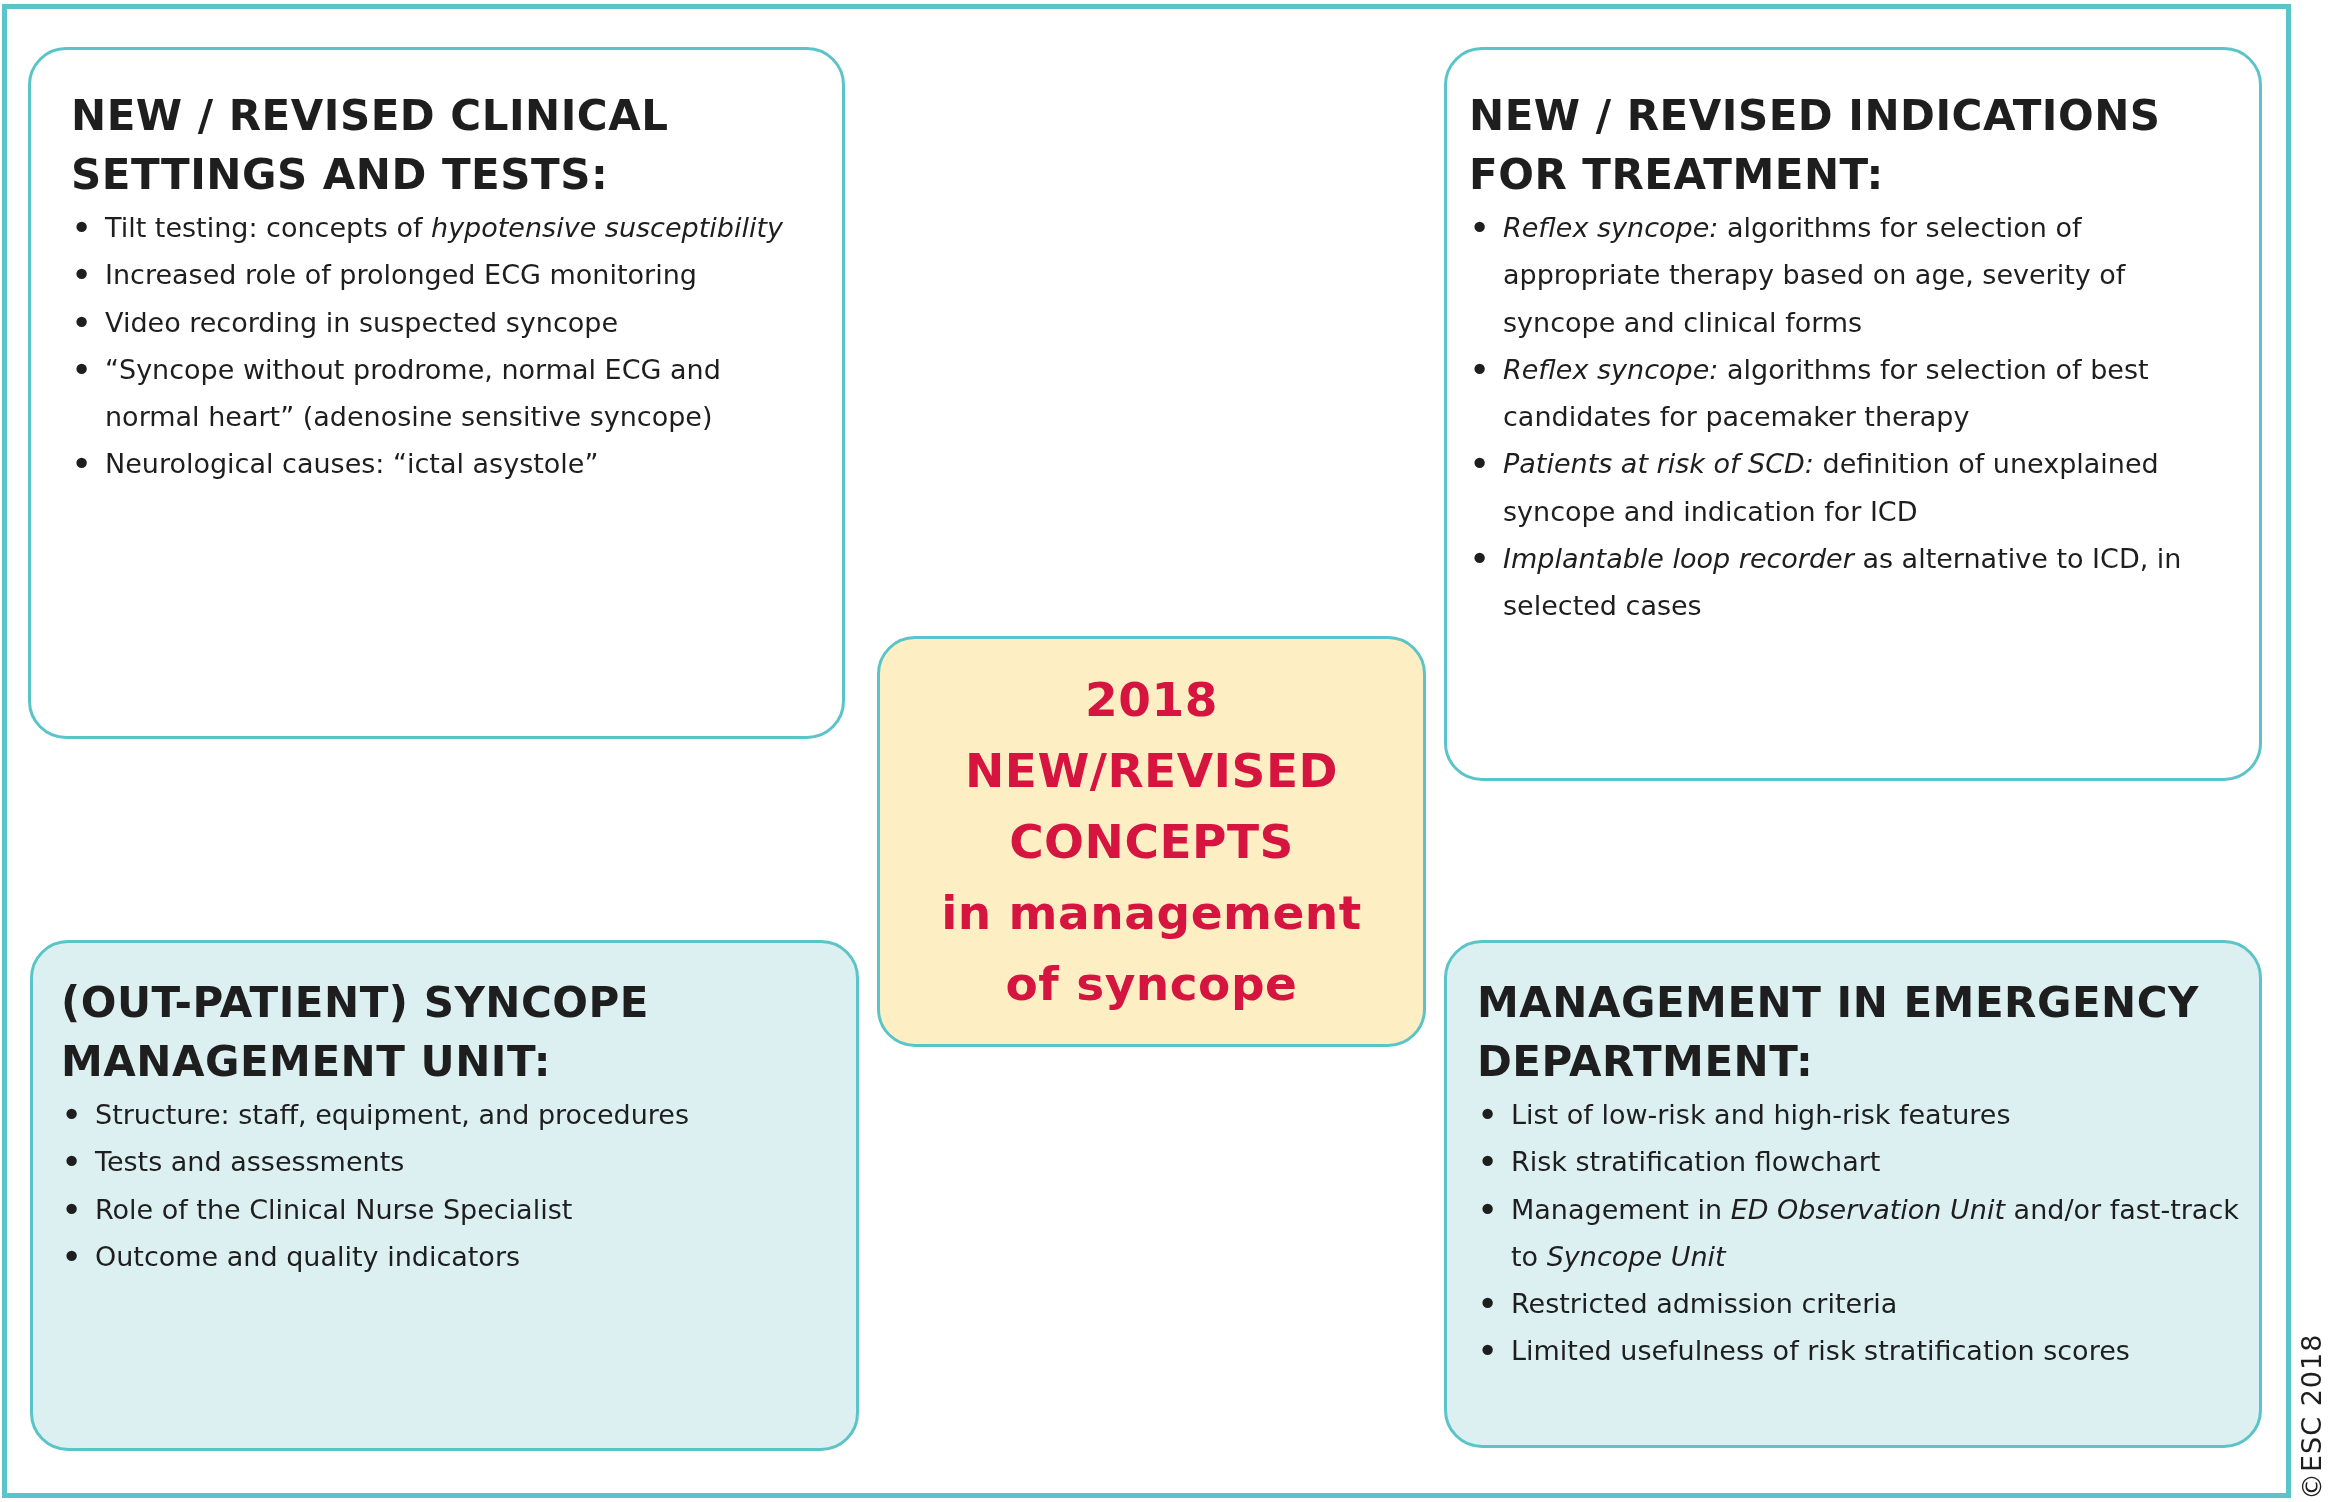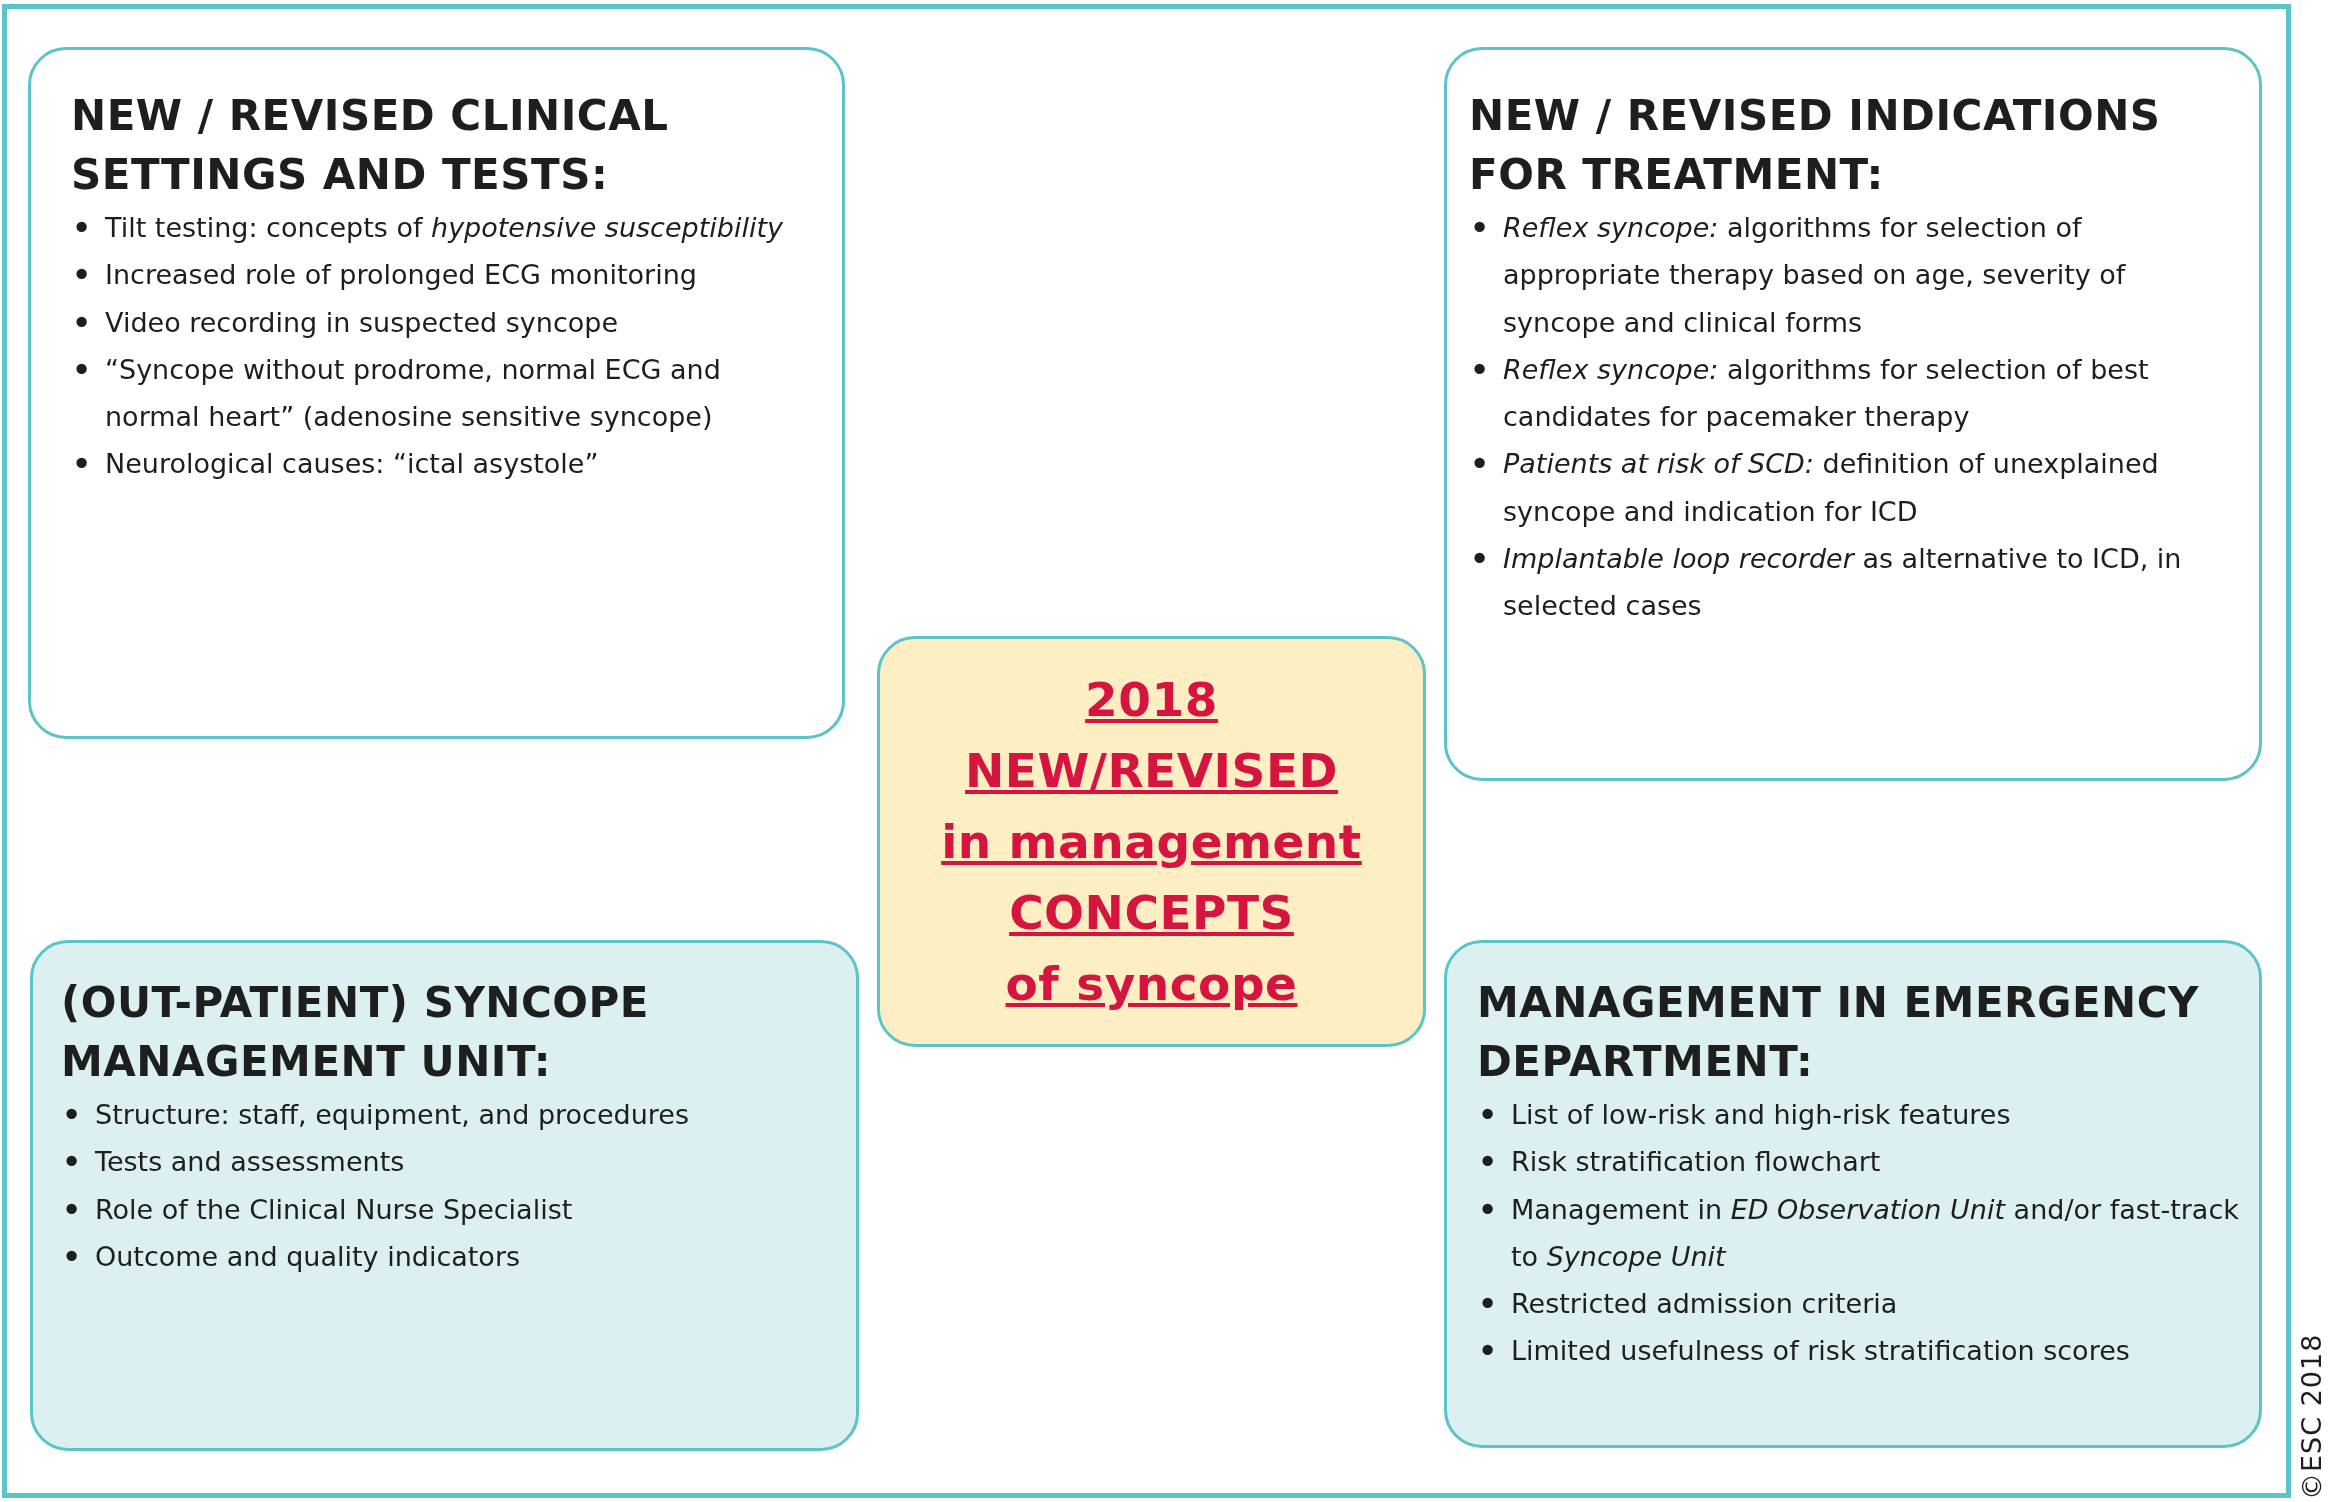--- a/index.html
+++ b/index.html
@@ -34,21 +34,21 @@
     font-size: 36px;
   }
   .it { font-style: italic; }
   .center {
     position: absolute; left: 877px; top: 636px; width: 549px; height: 411px;
     box-sizing: border-box; background: #fdefc3;
     border: 3px solid #5bc4c8; border-radius: 38px;
     display: flex; flex-direction: column; align-items: center; justify-content: center;
     color: #d5143f; text-align: center; font-weight: bold;
   }
-  .center .line { font-size: 47px; line-height: 71px; letter-spacing: 0.5px; text-decoration: underline; }
+  .center .line { font-size: 47px; line-height: 71px; letter-spacing: 0.5px; }
   .copyright {
     position: absolute; left: 2298px; top: 1500px;
     transform-origin: 0 0; transform: rotate(-90deg);
     font-size: 27px; line-height: 28px; color: #1e1e1e; white-space: nowrap;
     letter-spacing: 1px;
   }
 </style>
 </head>
 <body>
 
@@ -77,22 +77,22 @@
       <li><span class="it">Reflex syncope:</span><span> algorithms for selection of appropriate therapy based on age, severity of syncope and clinical forms</span></li>
       <li><span class="it">Reflex syncope:</span><span> algorithms for selection of best candidates for pacemaker therapy</span></li>
       <li><span class="it">Patients at risk of SCD:</span><span> definition of unexplained syncope and indication for ICD</span></li>
       <li><span class="it">Implantable loop recorder</span><span> as alternative to ICD, in selected cases</span></li>
     </ul>
 </div>
 
 <div class="center">
   <div class="line">2018</div>
   <div class="line">NEW/REVISED</div>
+  <div class="line">CONCEPTS</div>
   <div class="line">in management</div>
-  <div class="line">CONCEPTS</div>
   <div class="line">of syncope</div>
 </div>
 
 <div class="box blue" style="left:30px; top:940px; width:829px; height:511px; padding-left:28px; padding-top:30px;">
   <div class="heading">
     <div>(OUT-PATIENT) SYNCOPE</div>
     <div>MANAGEMENT UNIT:</div>
   </div>
   <ul class="items">
       <li><span>Structure: staff, equipment, and procedures</span></li>

